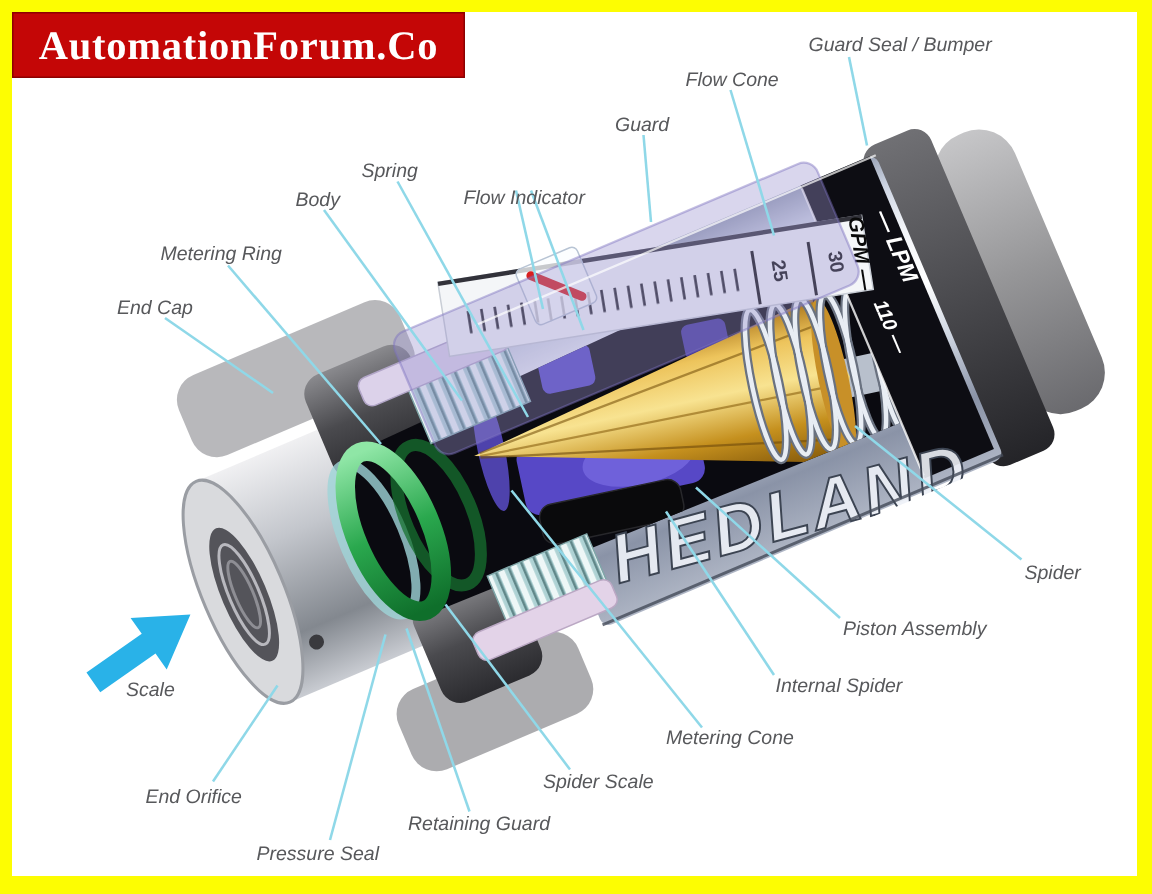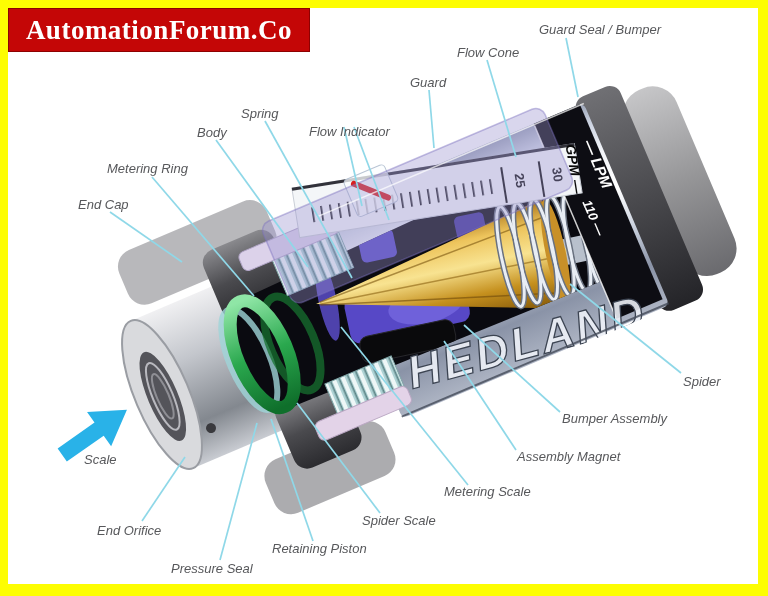--- a/index.html
+++ b/index.html
@@ -216,24 +216,24 @@
   <div class="lbl" style="left:457px;top:45px">Flow Cone</div>
   <div class="lbl" style="left:410px;top:75px">Guard</div>
   <div class="lbl" style="left:309px;top:124px">Flow Indicator</div>
   <div class="lbl" style="left:241px;top:106px">Spring</div>
   <div class="lbl" style="left:197px;top:125px">Body</div>
   <div class="lbl" style="left:107px;top:161px">Metering Ring</div>
   <div class="lbl" style="left:78px;top:197px">End Cap</div>
   <div class="lbl" style="left:84px;top:452px">Scale</div>
   <div class="lbl" style="left:97px;top:523px">End Orifice</div>
   <div class="lbl" style="left:171px;top:561px">Pressure Seal</div>
-  <div class="lbl" style="left:272px;top:541px">Retaining Piston</div>
+  <div class="lbl" style="left:272px;top:541px">Retaining Guard</div>
   <div class="lbl" style="left:362px;top:513px">Spider Scale</div>
-  <div class="lbl" style="left:444px;top:484px">Metering Scale</div>
-  <div class="lbl" style="left:517px;top:449px">Assembly Magnet</div>
-  <div class="lbl" style="left:562px;top:411px">Bumper Assembly</div>
+  <div class="lbl" style="left:444px;top:484px">Metering Cone</div>
+  <div class="lbl" style="left:517px;top:449px">Internal Spider</div>
+  <div class="lbl" style="left:562px;top:411px">Piston Assembly</div>
   <div class="lbl" style="left:683px;top:374px">Spider</div>
 </div>
 
 <div class="banner">
   <span>AutomationForum.Co</span>
 </div>
 <div class="frame"></div>
 
 </body></html>

